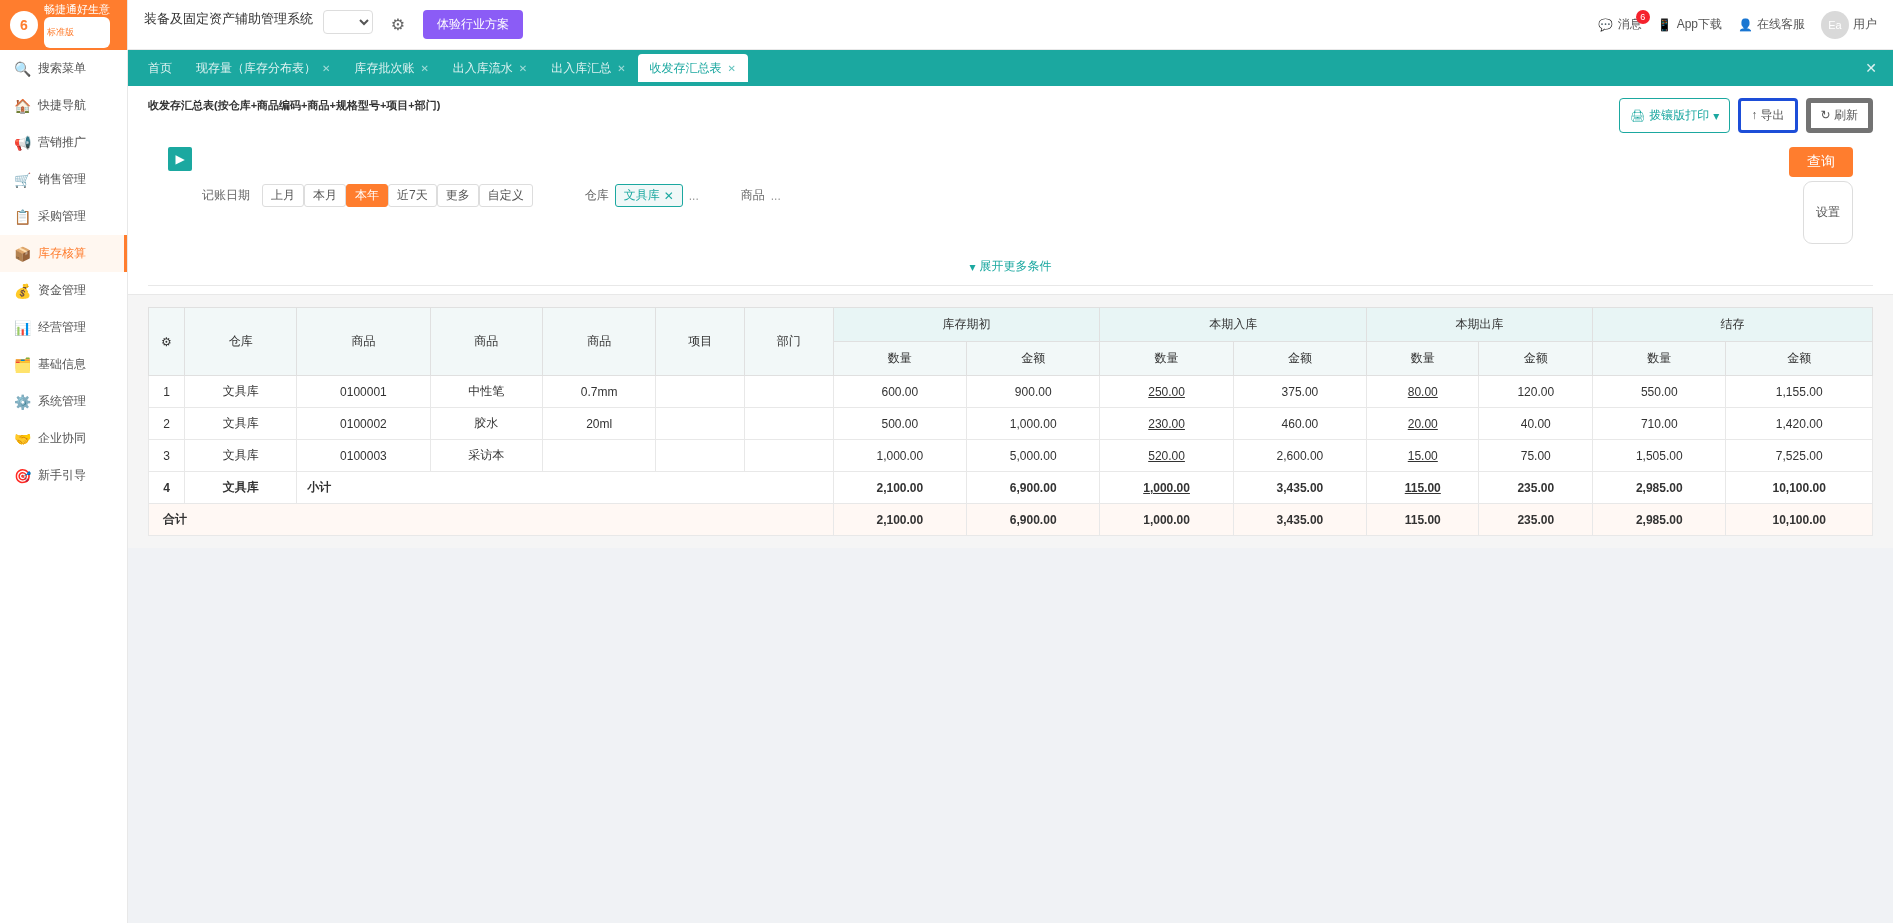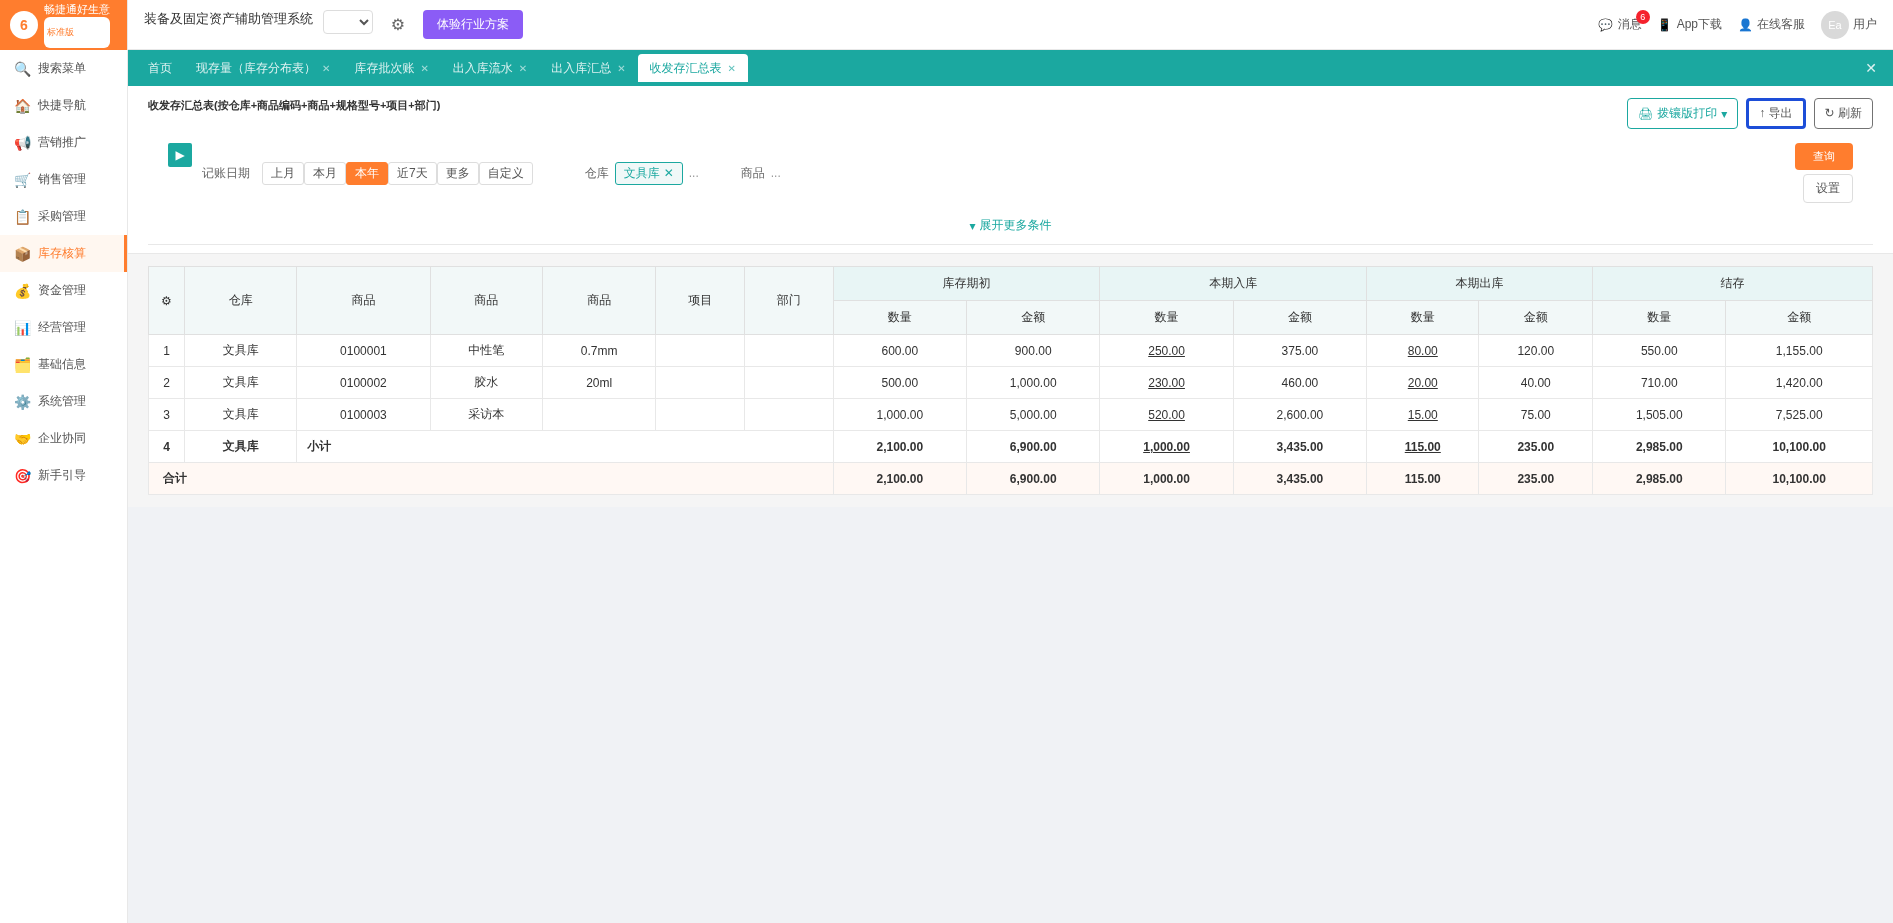--- a/index.html
+++ b/index.html
@@ -35,35 +35,35 @@
     .tab-bar { background: #1ba8a0; display: flex; align-items: center; height: 36px; padding: 0 8px; }
     .tab-item { display: flex; align-items: center; gap: 6px; padding: 0 12px; height: 28px; color: rgba(255,255,255,0.85); font-size: 12px; cursor: pointer; border-radius: 4px; white-space: nowrap; }
     .tab-item.active { background: #fff; color: #1ba8a0; border-radius: 4px 4px 0 0; }
     .tab-close { font-size: 10px; color: inherit; opacity: 0.7; }
     .tab-bar-close { margin-left: auto; color: rgba(255,255,255,0.85); cursor: pointer; font-size: 14px; padding: 4px 8px; }
     .page-header { background: #fff; padding: 12px 20px 8px; border-bottom: 1px solid #e8e8e8; }
     .page-title { font-size: 11px; font-weight: 600; color: #333; margin-bottom: 10px; }
     .page-actions-row { display: flex; justify-content: flex-end; gap: 8px; margin-bottom: 4px; }
     .btn-print { border: 1px solid #1ba8a0; color: #1ba8a0; background: #fff; border-radius: 4px; padding: 4px 10px; font-size: 12px; cursor: pointer; display: flex; align-items: center; gap: 4px; }
     .btn-export { border: 3px solid #1d4ed8; color: #555; background: #fff; border-radius: 4px; padding: 4px 10px; font-size: 12px; cursor: pointer; }
-    .btn-refresh { border: 1px solid #737373; color: #555; background: #fff; border-radius: 4px; padding: 4px 10px; font-size: 12px; cursor: pointer; }
+    .btn-refresh { border: 5px solid #737373; color: #555; background: #fff; border-radius: 4px; padding: 4px 10px; font-size: 12px; cursor: pointer; }
 
     
     .filter-area { background: #fff; padding: 10px 20px; border-bottom: 1px solid #e8e8e8; display: flex; align-items: center; flex-wrap: wrap; gap: 10px; }
     .filter-toggle-btn { width: 24px; height: 24px; background: #1ba8a0; color: #fff; border: none; border-radius: 2px; cursor: pointer; display: flex; align-items: center; justify-content: center; font-size: 12px; }
     .filter-label { color: #666; font-size: 12px; white-space: nowrap; }
     .date-shortcuts { display: flex; align-items: center; gap: 0; }
     .date-shortcut { padding: 2px 8px; border: 1px solid #ddd; border-radius: 3px; font-size: 12px; cursor: pointer; color: #555; background: #fff; }
     .date-shortcut.active { background: #ff7d2e; color: #fff; border-color: #ff7d2e; }
     .date-range-text { font-size: 11px; color: #999; margin-top: 2px; }
     .warehouse-tag { background: #f0f8f8; border: 1px solid #1ba8a0; color: #1ba8a0; border-radius: 3px; padding: 2px 8px; font-size: 12px; display: flex; align-items: center; gap: 4px; }
     .warehouse-tag-close { cursor: pointer; }
     .filter-more-dots { color: #999; cursor: pointer; }
-    .btn-query { background: #ff7d2e; color: #fff; border: none; border-radius: 4px; padding: 6px 18px; font-size: 11px; cursor: pointer; }
-    .btn-settings { border: 1px solid #ddd; color: #555; background: #fff; border-radius: 4px; padding: 5px 12px; font-size: 12px; cursor: pointer; }
+    .btn-query { background: #ff7d2e; color: #fff; border: none; border-radius: 4px; padding: 6px 18px; font-size: 14px; cursor: pointer; }
+    .btn-settings { border: 1px solid #ddd; color: #555; background: #fff; border-radius: 9px; padding: 22px 12px; font-size: 12px; cursor: pointer; }
     .expand-btn { color: #1ba8a0; cursor: pointer; font-size: 12px; display: flex; align-items: center; gap: 4px; border: none; background: none; }
 
     
     .table-container { padding: 12px 20px; background: #f5f5f5; }
     .data-table { width: 100%; border-collapse: collapse; background: #fff; border: 1px solid #e8e8e8; }
     .data-table th { background: #f2f8f8; color: #333; font-size: 12px; font-weight: 500; padding: 8px 10px; text-align: center; border: 1px solid #e0e0e0; white-space: nowrap; }
     .data-table td { padding: 7px 10px; text-align: center; border: 1px solid #e8e8e8; font-size: 12px; color: #333; }
     .data-table .total-row td { font-weight: bold; background: #fff8f4; color: #333; }
     .data-table .subtotal-row td { font-weight: bold; }
 

